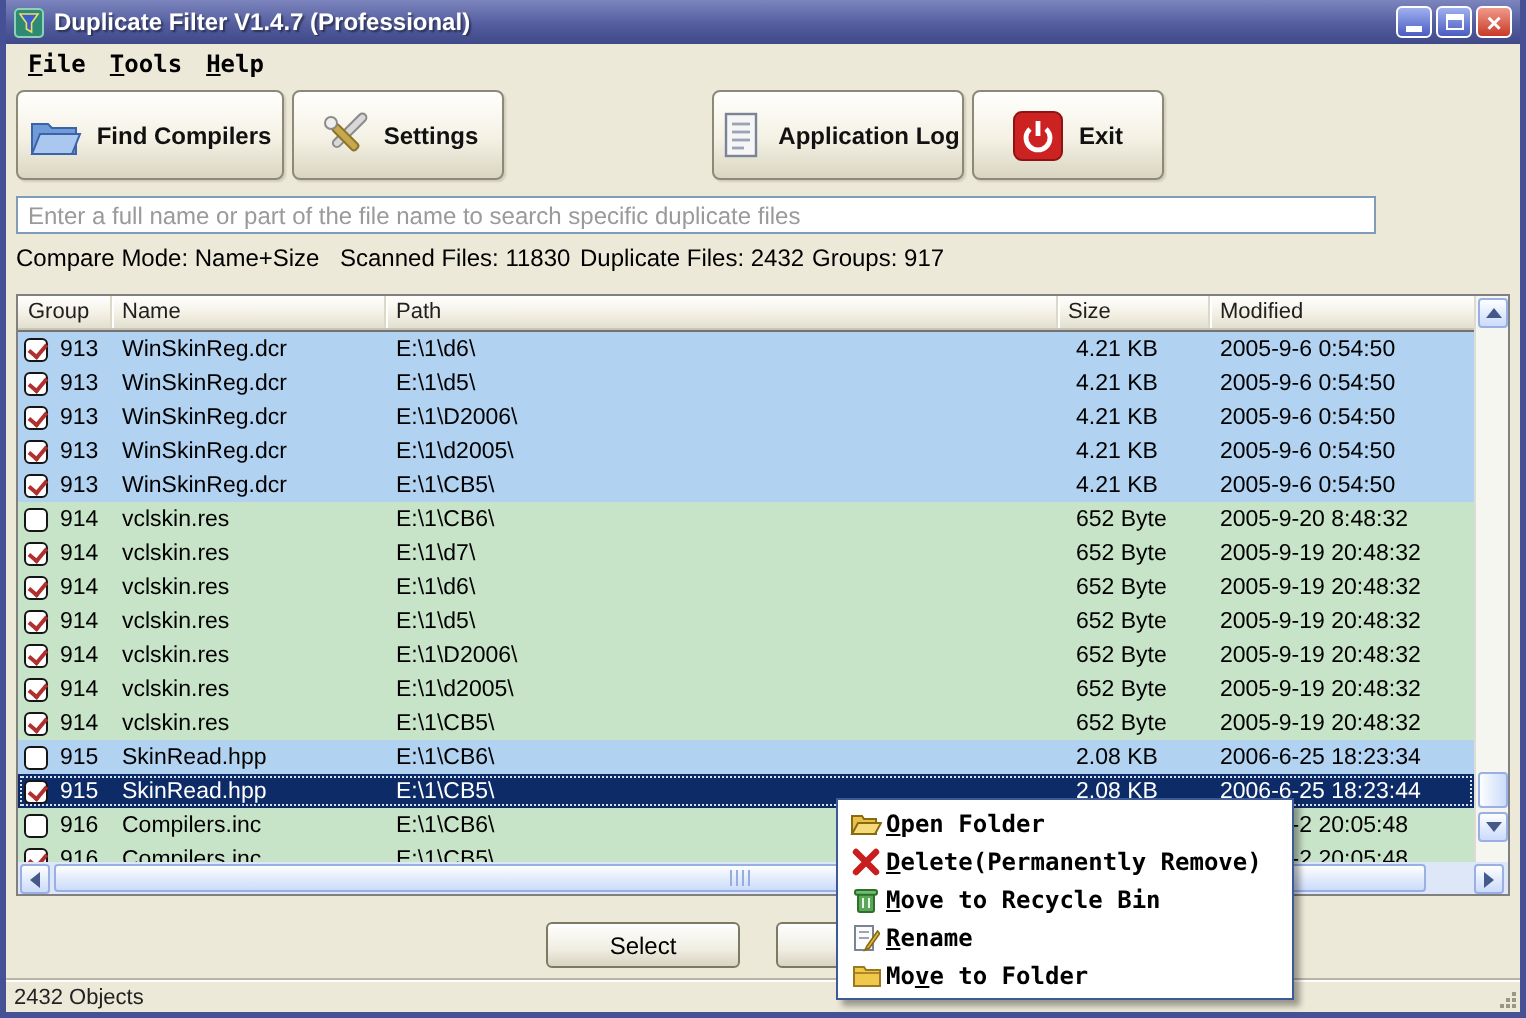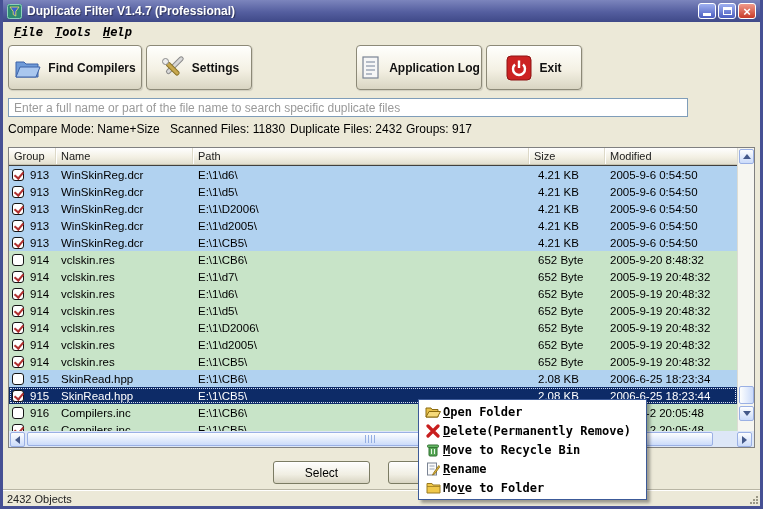--- a/index.html
+++ b/index.html
@@ -18,21 +18,21 @@
   .wbtn{width:18px;height:16px;border:1px solid #fff;border-radius:3px;
     display:flex;align-items:center;justify-content:center;}
   .minb,.maxb{background:linear-gradient(180deg,#9fb0f0,#4a5cc0);}
   .closeb{background:linear-gradient(180deg,#f09a8a,#c83a28);color:#fff;font-weight:bold;font-size:13px;line-height:1;}
   .glyph-min{width:8px;height:3px;background:#fff;margin-top:7px;}
   .glyph-max{width:9px;height:8px;border:1px solid #fff;border-top:3px solid #fff;}
 
   
   .menubar{position:absolute;left:0;top:22px;right:0;height:20px;background:#ece9d8;
     font-family:"DejaVu Sans Mono",monospace;font-weight:bold;font-size:12px;
-    display:flex;align-items:center;padding-left:5px;font-style:italic;}
+    display:flex;align-items:center;padding-left:5px;}
   .menu-item{padding:1px 6px;cursor:default;}
   .menu-item u,.citem u{text-decoration:underline;}
 
   
   .toolbar{position:absolute;left:0;top:42px;right:0;height:54px;}
   .tbtn{position:absolute;top:3px;height:45px;border:1px solid #8c8977;border-radius:4px;
     background:linear-gradient(180deg,#fffffd 0%,#f4f1e4 55%,#d9d5c2 100%);
     display:flex;align-items:center;justify-content:center;gap:7px;
     font-weight:bold;font-size:12px;color:#111;box-shadow:inset 0 1px 0 #fff,1px 1px 1px rgba(0,0,0,.12);}
   #tb-find{left:5px;width:134px;} #tb-settings{left:143px;width:106px;}
@@ -42,21 +42,21 @@
   .search-input{position:absolute;left:5px;top:98px;width:680px;height:19px;
     border:1px solid #7f9db9;background:#fff;font-size:12px;padding:2px 5px;
     font-family:"Liberation Sans",sans-serif;color:#222;}
   .search-input::placeholder{color:#9a9a9a;}
   .stats{position:absolute;left:0;top:122px;right:0;height:16px;font-size:12px;color:#000;}
   .stats span{position:absolute;white-space:nowrap;}
   .st1{left:5px;} .st2{left:167px;} .st3{left:287px;} .st4{left:403px;}
 
   
   .list{position:absolute;left:5px;top:147px;width:747px;height:301px;
-    border:1px solid #808080;background:#404040;}
+    border:1px solid #808080;background:#737373;}
   .lheader{position:absolute;left:0;top:0;width:728px;height:17px;display:grid;
     grid-template-columns:47px 137px 336px 76px 1fr;
     background:linear-gradient(180deg,#ffffff 0%,#f2efe2 60%,#e2dfd0 100%);
     border-bottom:1px solid #c8c5b2;font-size:11px;color:#202020;}
   .hcell{display:flex;align-items:center;padding-left:5px;border-right:1px solid #ddd9c8;
     box-shadow:1px 0 0 #fff;overflow:hidden;white-space:nowrap;}
   .hcell:last-child{border-right:none;box-shadow:none;}
   .rows{position:absolute;left:0;top:18px;width:728px;height:265px;overflow:hidden;}
   .row{display:grid;grid-template-columns:47px 137px 336px 76px 1fr;height:17px;
     align-items:center;font-size:11.5px;color:#000;}

